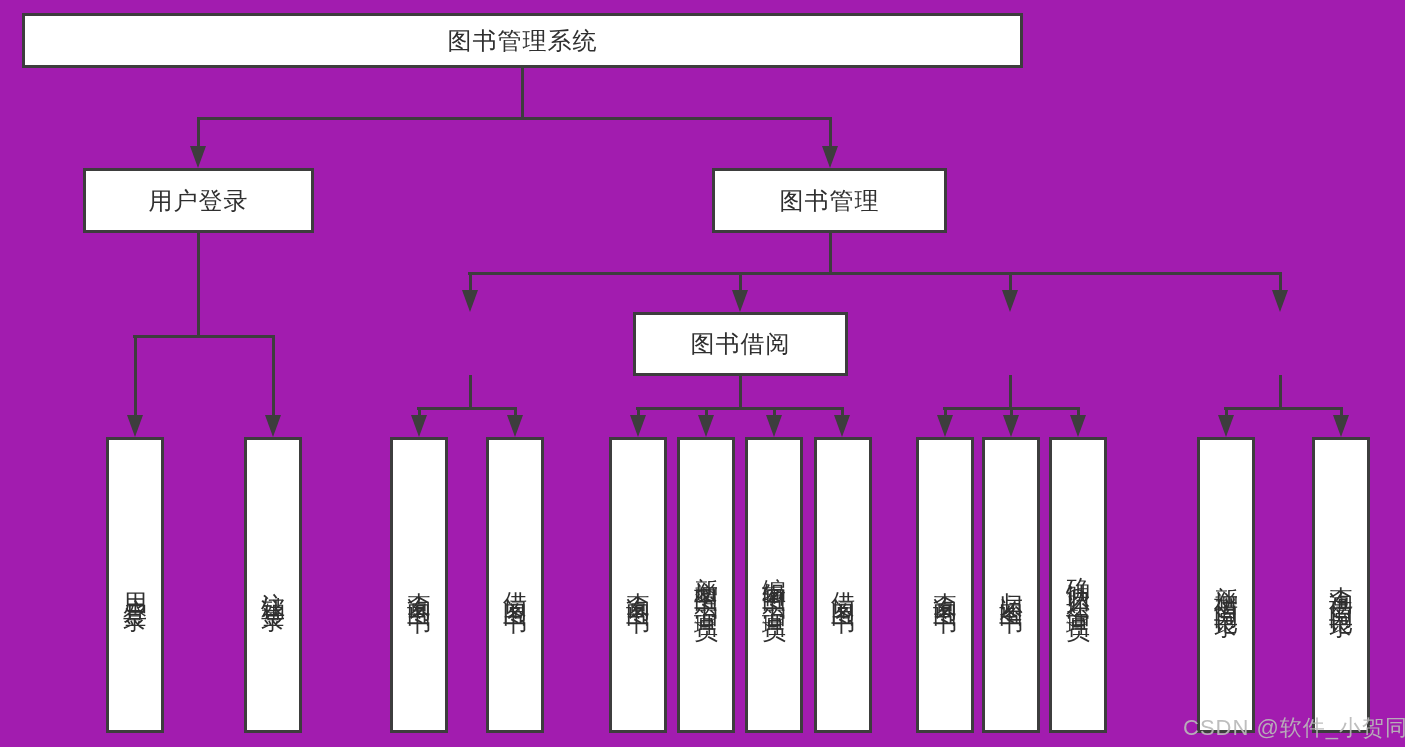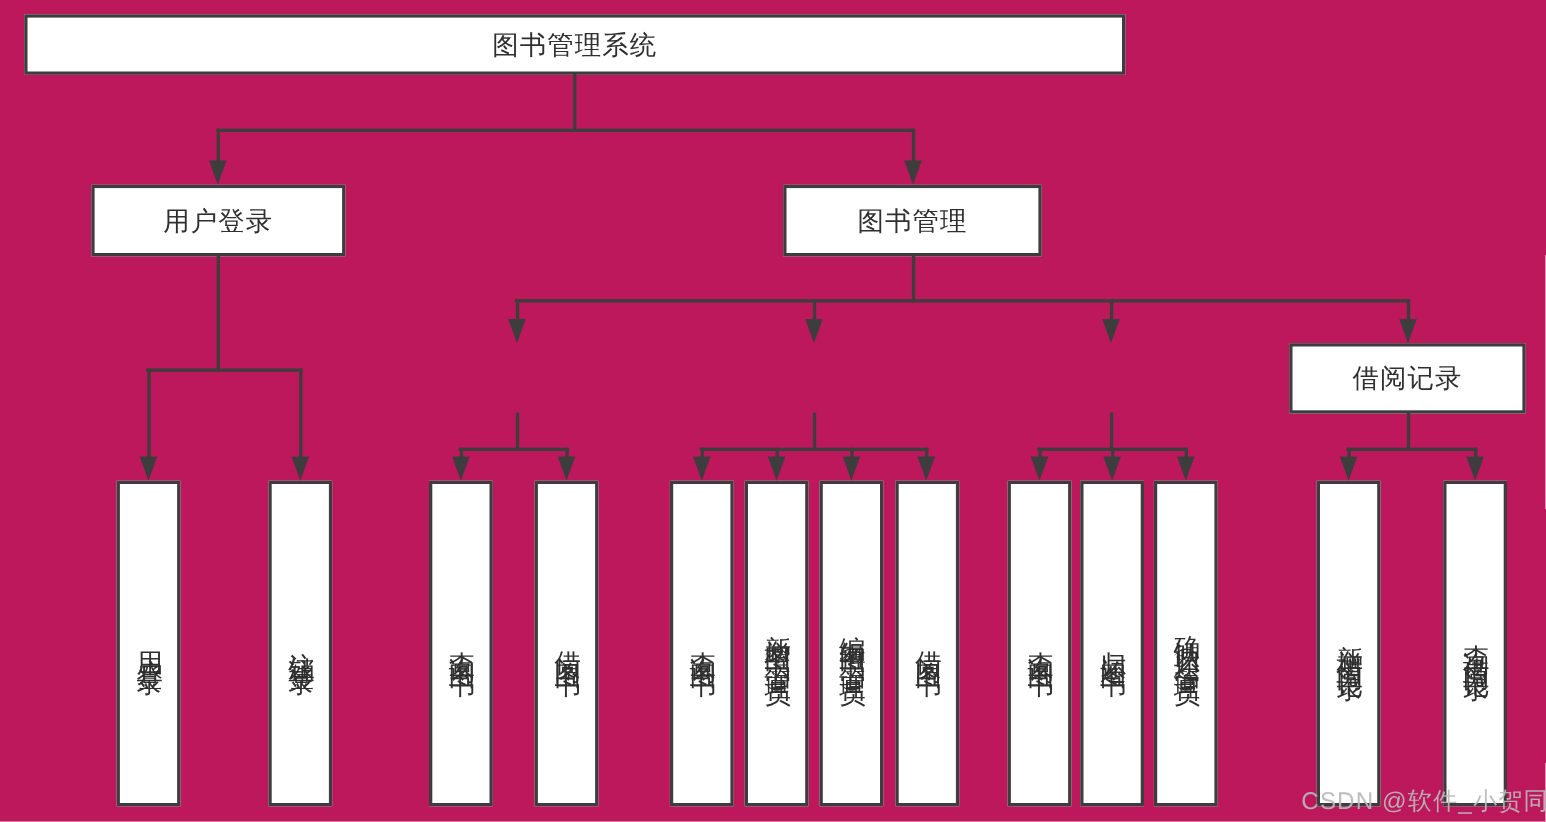--- a/index.html
+++ b/index.html
@@ -1,17 +1,17 @@
 <!DOCTYPE html>
 <html><head>
 <meta charset="utf-8">
 <style>
   html,body{margin:0;padding:0;background:#ffffff;}
   .canvas{
-    position:relative;width:1405px;height:747px;background:#be185d;overflow:hidden;
+    position:relative;width:1405px;height:747px;background:#a21caf;overflow:hidden;
     font-family:"Liberation Sans",sans-serif;color:#2f2f2f;
   }
   .box{
     position:absolute;box-sizing:border-box;border:3px solid #3d3d3d;background:#ffffff;
     display:flex;align-items:center;justify-content:center;
     font-size:24px;color:#2f2f2f;letter-spacing:1px;
   }
   .box.v{
     writing-mode:vertical-rl;text-orientation:mixed;letter-spacing:6px;
     line-height:1;font-size:24px;
@@ -31,21 +31,21 @@
 </head>
 <body>
 
 <div class="canvas">
 
   <div class="box h" style="left:22px;top:13px;width:1001px;height:55px">图书管理系统</div>
 
   <div class="box h" style="left:83px;top:168px;width:231px;height:65px">用户登录</div>
   <div class="box h" style="left:712px;top:168px;width:235px;height:65px">图书管理</div>
 
-  <div class="box h" style="left:1172px;top:312px;width:215px;height:64px">借阅记录</div>
+  <div class="box h" style="left:633px;top:312px;width:215px;height:64px">图书借阅</div>
 
   <div class="box v" style="left:106px;top:437px;width:58px;height:296px">用户登录</div>
   <div class="box v" style="left:244px;top:437px;width:58px;height:296px">注销登录</div>
 
   <div class="box v" style="left:390px;top:437px;width:58px;height:296px">查询图书</div>
   <div class="box v" style="left:486px;top:437px;width:58px;height:296px">借阅图书</div>
 
   <div class="box v" style="left:609px;top:437px;width:58px;height:296px">查询图书</div>
   <div class="box v" style="left:677px;top:437px;width:58px;height:296px">新增图书（管理员）</div>
   <div class="box v" style="left:745px;top:437px;width:58px;height:296px">编辑图书（管理员）</div>

